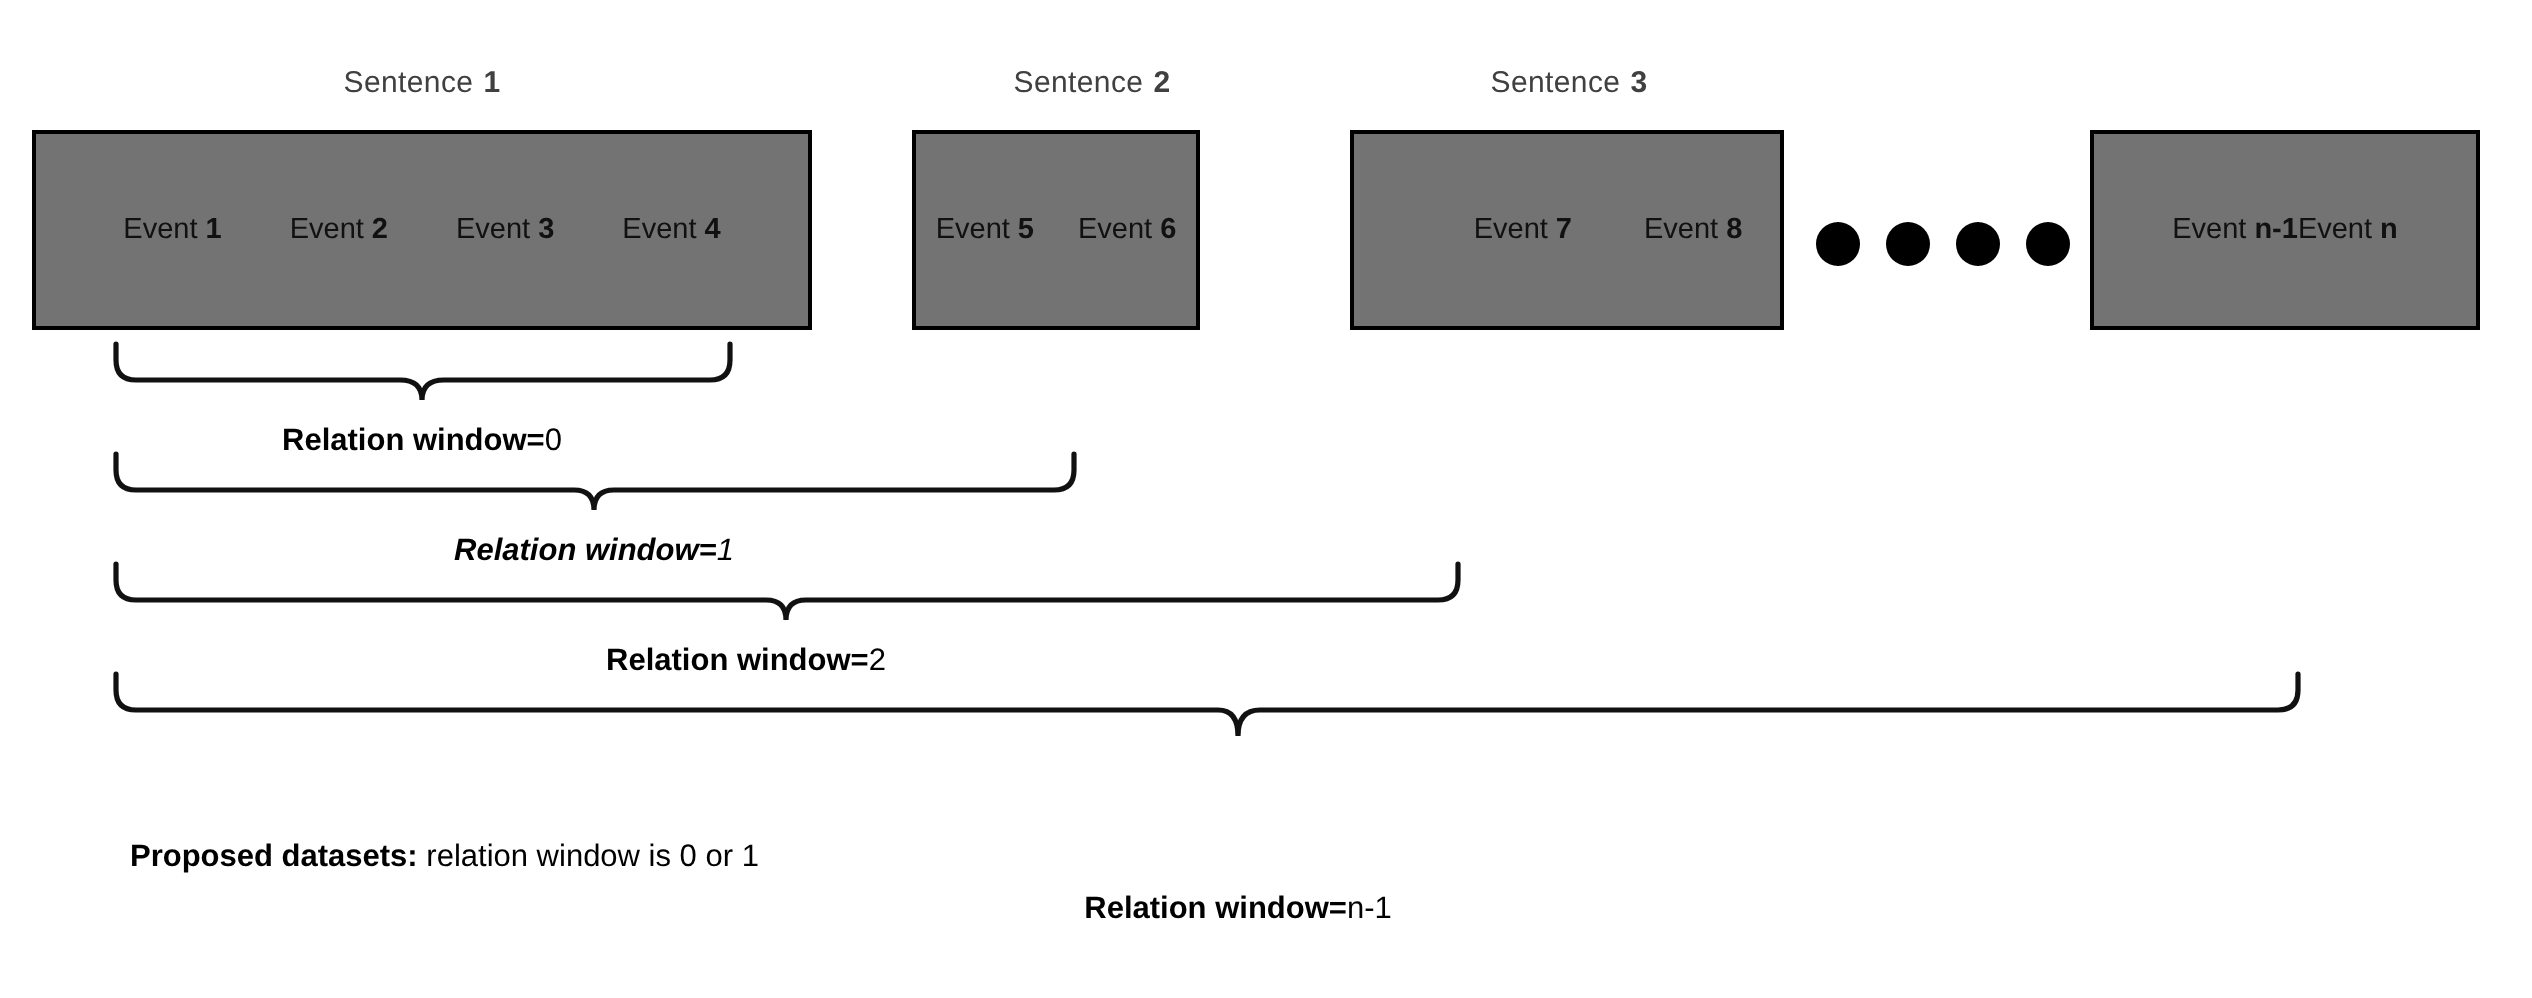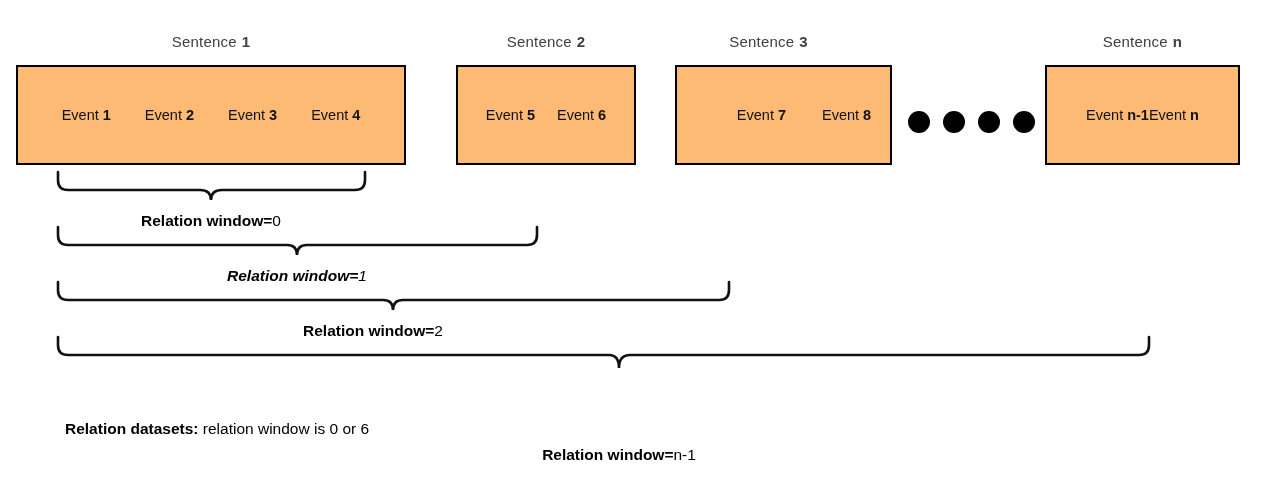--- a/index.html
+++ b/index.html
@@ -30,21 +30,21 @@
     white-space: nowrap;
     text-align: center;
     letter-spacing: 0.2px;
   }
   .sentence-label .idx {
     font-weight: 700;
     margin-left: 5px;
   }
   .sentence-box {
     position: absolute;
-    background: #fdba74;
+    background: #737373;
     border: 2.5px solid #000000;
     box-sizing: border-box;
   }
   .events-row {
     position: absolute;
     left: 0;
     right: 0;
     top: 50%;
     transform: translateY(-50%);
     display: flex;
@@ -125,47 +125,44 @@
       <span class="event"><span>Event</span><span class="enum">1</span></span>
       <span class="event"><span>Event</span><span class="enum">2</span></span>
       <span class="event"><span>Event</span><span class="enum">3</span></span>
       <span class="event"><span>Event</span><span class="enum">4</span></span>
     </div>
   </div>
 
   <div class="sentence-label" style="left:456px; top:33px; width:180px;">
     <span>Sentence</span><span class="idx">2</span>
   </div>
-  <div class="sentence-box" style="left:456px; top:65px; width:180px; height:100px;">
+  <div class="sentence-box" style="left:456px; top:65px; width:144px; height:100px;">
     <div class="events-row" style="gap:22px;">
       <span class="event"><span>Event</span><span class="enum">5</span></span>
       <span class="event"><span>Event</span><span class="enum">6</span></span>
     </div>
   </div>
 
-  <div class="sentence-label" style="left:660px; top:33px; width:217px;">
+  <div class="sentence-label" style="left:676px; top:33px; width:217px;">
     <span>Sentence</span><span class="idx">3</span>
   </div>
   <div class="sentence-box" style="left:675px; top:65px; width:217px; height:100px;">
     <div class="events-row" style="gap:36px;padding-left:41px;">
       <span class="event"><span>Event</span><span class="enum">7</span></span>
       <span class="event"><span>Event</span><span class="enum">8</span></span>
     </div>
   </div>
 
   <div class="dots" style="left:908px; top:111px; gap:13px;">
     <span class="dot"></span>
     <span class="dot"></span>
     <span class="dot"></span>
     <span class="dot"></span>
   </div>
 
-  <div class="sentence-label" style="left:1045px; top:33px; width:195px;">
-    <span>Sentence</span><span class="idx">n</span>
-  </div>
   <div class="sentence-box" style="left:1045px; top:65px; width:195px; height:100px;">
     <div class="events-row" style="gap:0;">
       <span class="event"><span>Event</span><span class="enum">n-1</span></span>
       <span class="event"><span>Event</span><span class="enum">n</span></span>
     </div>
   </div>
 
   <div class="brace-label" style="left:211px; top:212px; transform:translateX(-50%);">
     <span class="lead">Relation window=</span><span class="val">0</span>
   </div>
@@ -176,16 +173,16 @@
 
   <div class="brace-label" style="left:373px; top:322px; transform:translateX(-50%);">
     <span class="lead">Relation window=</span><span class="val">2</span>
   </div>
 
   <div class="brace-label" style="left:619px; top:402px; transform:translateX(-50%);margin-top:44px;">
     <span class="lead">Relation window=</span><span class="val">n-1</span>
   </div>
 
   <div class="footnote" style="left:65px; top:418px;">
-    <span class="bold">Relation datasets:</span><span class="rest"> relation window is 0 or 6</span>
+    <span class="bold">Proposed datasets:</span><span class="rest"> relation window is 0 or 1</span>
   </div>
 
 </div>
 
 </body></html>

